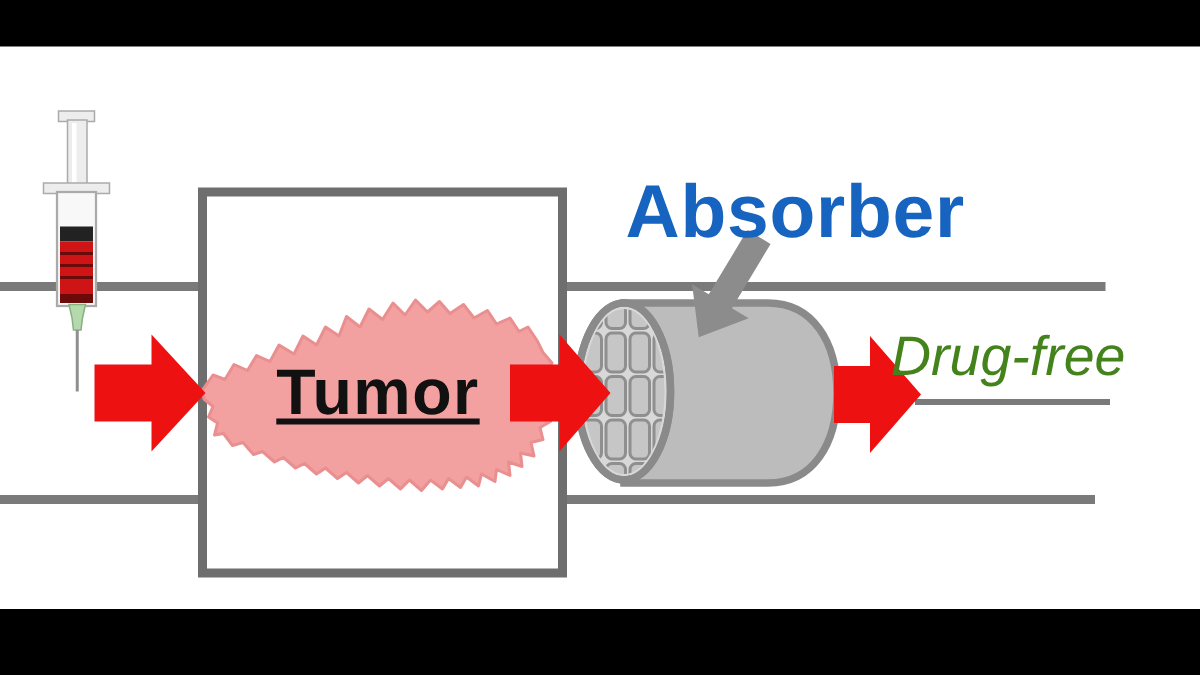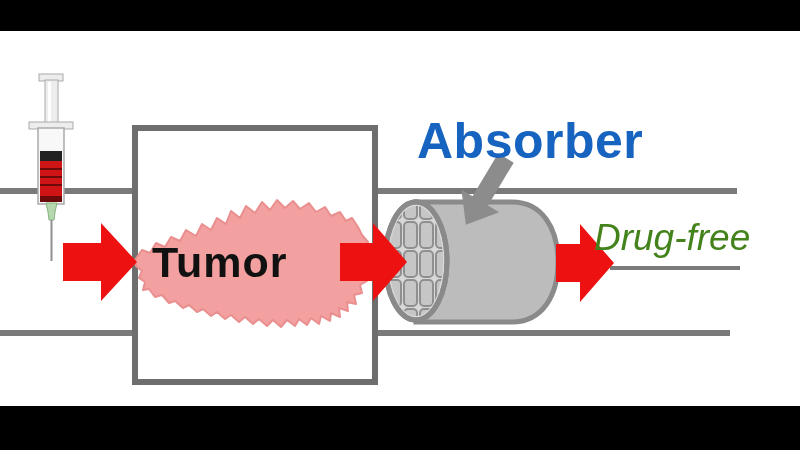--- a/index.html
+++ b/index.html
@@ -13,23 +13,24 @@
     background:var(--background,#fff);
   }
   .diagram-svg{position:absolute;left:0;top:0;width:800px;height:450px;}
   .label{position:absolute;margin:0;white-space:nowrap;}
   .absorber-label{
     left:417px;top:112px;width:212px;text-align:center;
     font-size:50px;font-weight:bold;color:var(--absorber-blue,#1663c0);
     letter-spacing:0.5px;
   }
   .tumor-label{
-    left:152px;top:238px;width:200px;text-align:left;
+    left:152px;top:238px;width:200px;text-align:center;
     font-size:43px;font-weight:bold;color:var(--tumor-text,#111);
     letter-spacing:1px;
+    text-decoration:underline;
   }
   .drugfree-label{
     left:594px;top:214px;width:200px;text-align:left;
     font-size:37px;font-weight:normal;font-style:italic;
     color:var(--drugfree-green,#44831c);line-height:47px;
   }
 </style>
 </head>
 <body>
 

